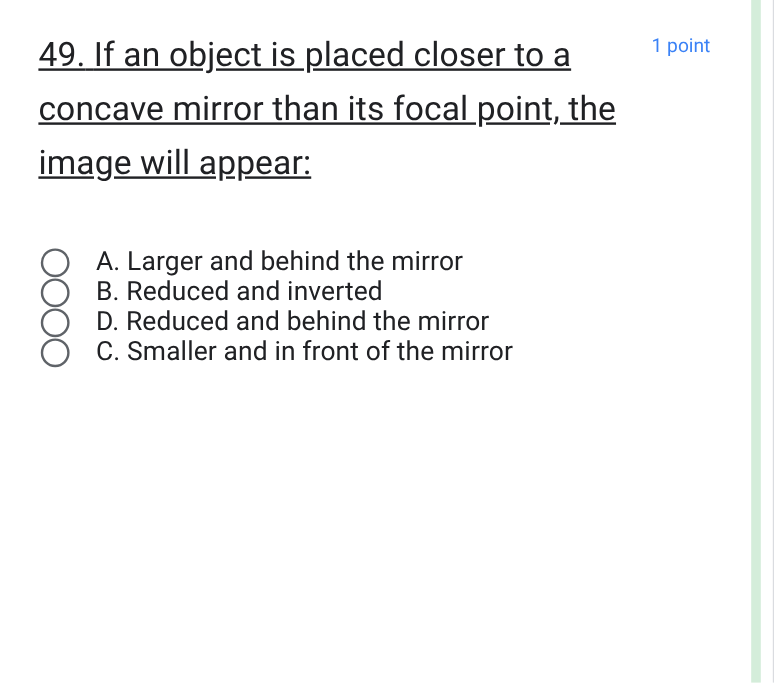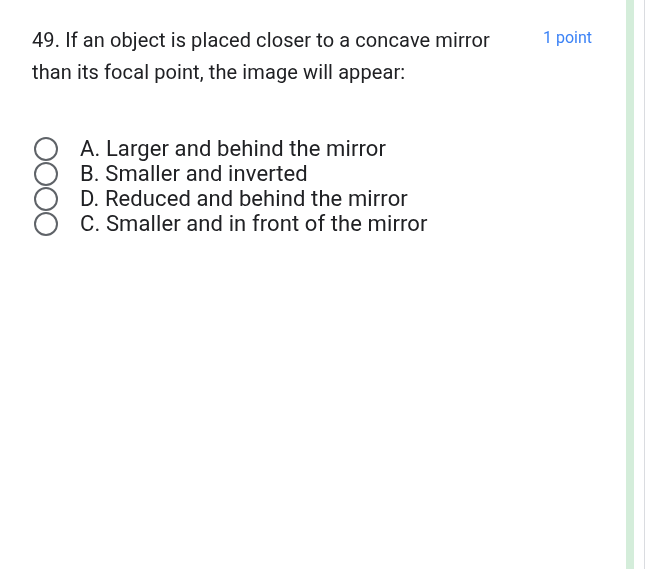--- a/index.html
+++ b/index.html
@@ -18,25 +18,26 @@
       padding: 24px 32px;
       width: 624px;
     }
     .question-header {
       display: flex;
       justify-content: space-between;
       align-items: flex-start;
       margin-bottom: 40px;
     }
     .question-text {
-      font-size: 20px;
+      font-size: 28px;
       color: #202124;
       line-height: 1.6;
       flex: 1;
       letter-spacing: 0.1px;
+      text-decoration: underline;
     }
     .points {
       font-size: 16px;
       color: #3b82f6;
       white-space: nowrap;
       margin-left: 16px;
       padding-top: 4px;
       text-align: center;
     }
     .options {
@@ -100,21 +101,21 @@
         <span>A.</span>
         <span> </span>
         <span>Larger and behind the mirror</span>
       </div>
     </div>
     <div class="option">
       <div class="radio"></div>
       <div class="option-label">
         <span>B.</span>
         <span> </span>
-        <span>Smaller and inverted</span>
+        <span>Reduced and inverted</span>
       </div>
     </div>
     <div class="option">
       <div class="radio"></div>
       <div class="option-label">
         <span>D.</span>
         <span> </span>
         <span>Reduced and behind the mirror</span>
       </div>
     </div>

